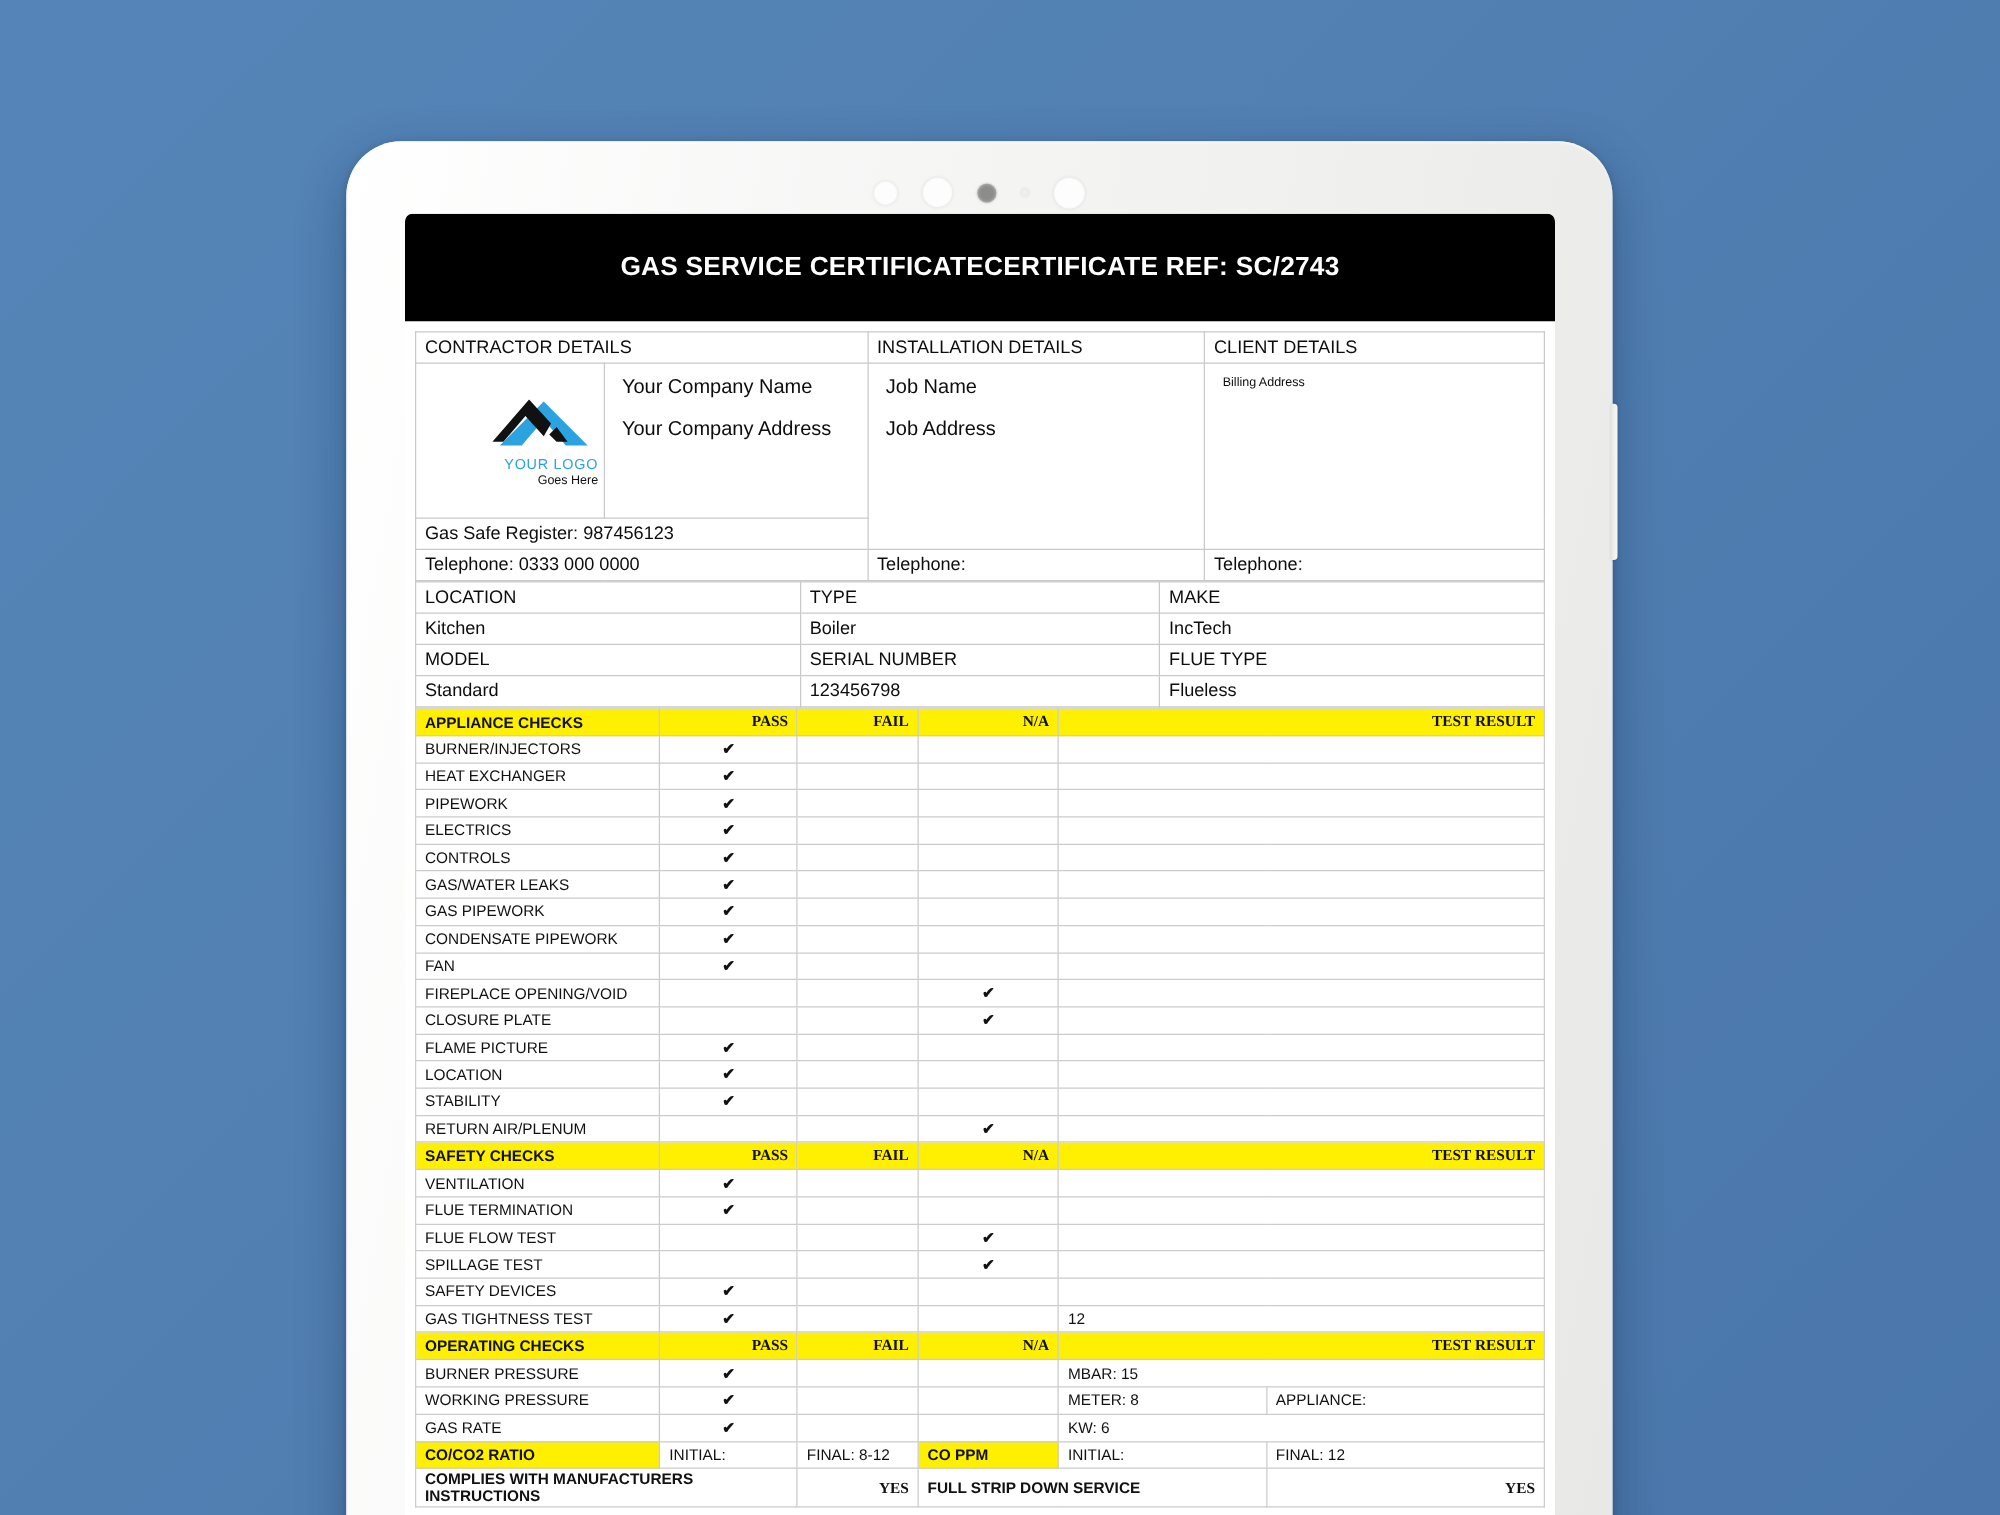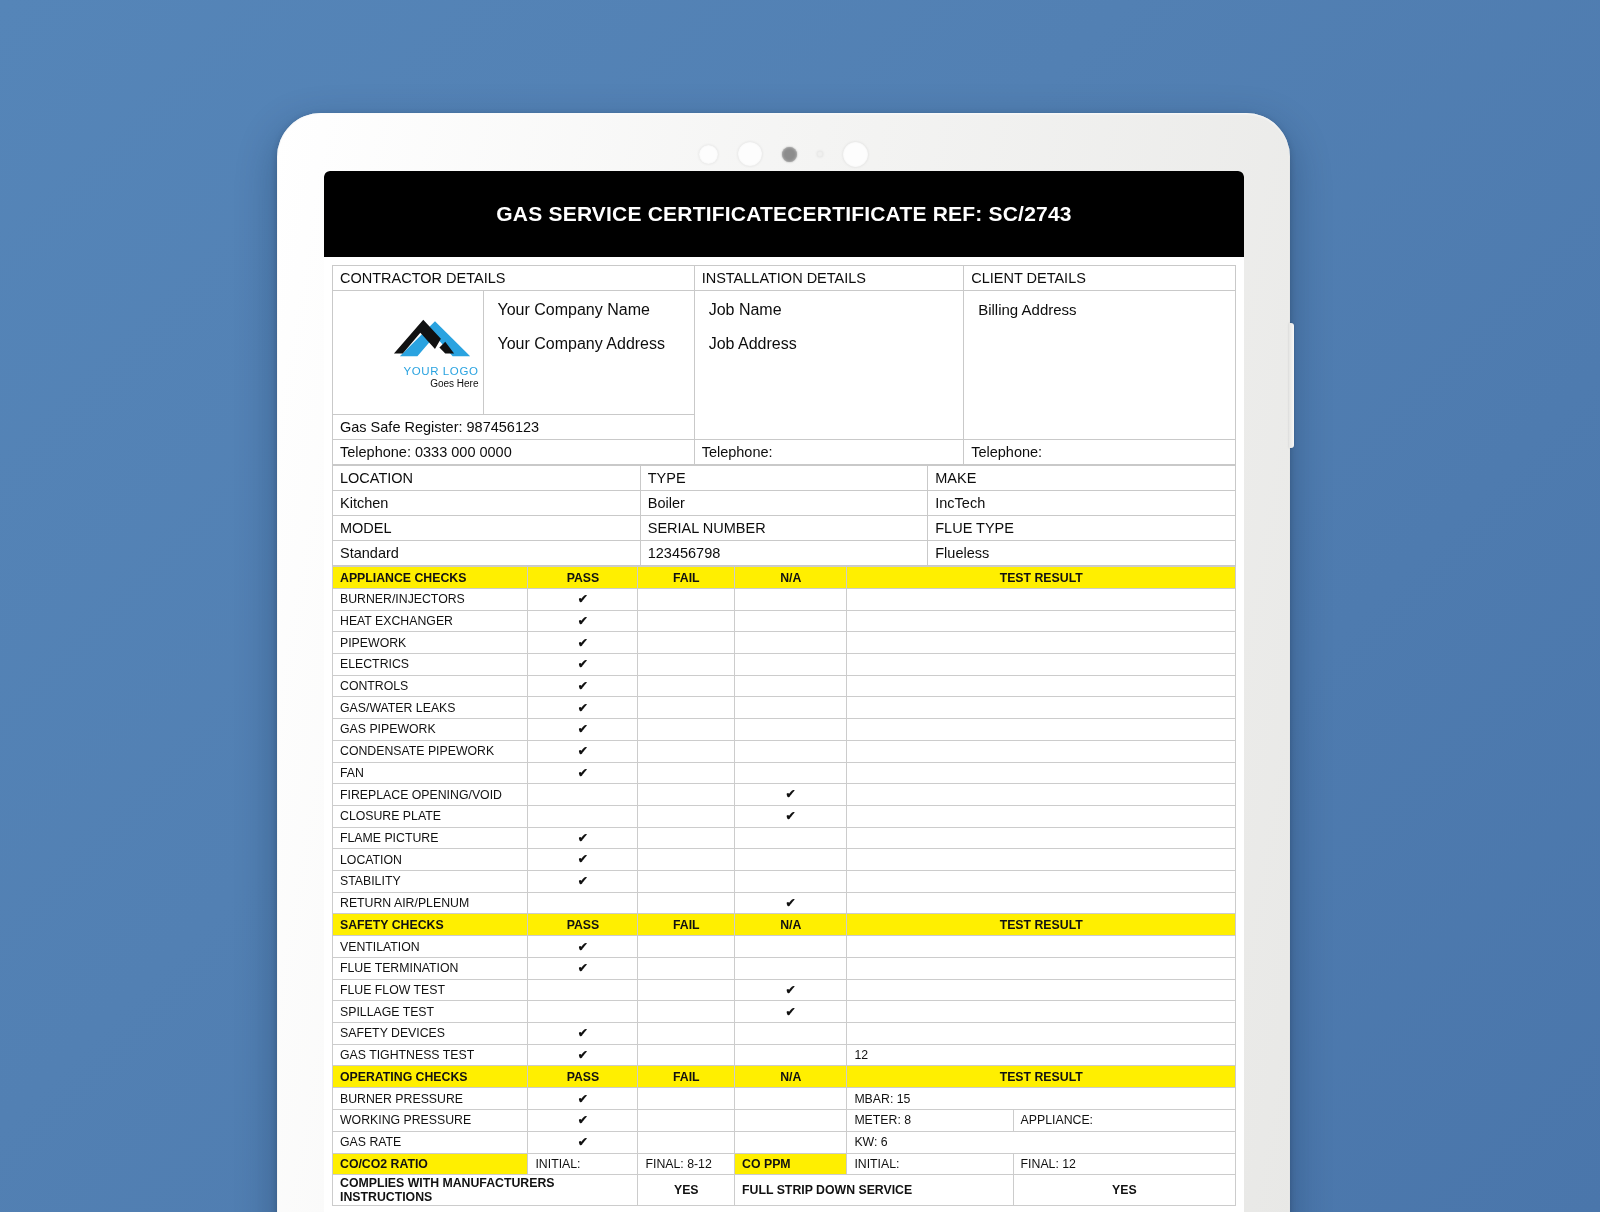--- a/index.html
+++ b/index.html
@@ -114,21 +114,21 @@
     font-size: 12.3px;
     color: #111;
     vertical-align: middle;
   }
   tr.bar td {
     background: #ffef00;
     font-weight: bold;
     font-size: 12.3px;
     height: 22px;
   }
-  tr.bar td.ctr, td.ctr { text-align: center; }
+  tr.bar td.ctr, td.ctr { text-align: right; font-family: Liberation Serif, serif; }
   td.tick { text-align: center; font-size: 13.5px; font-weight: bold; line-height: 1; }
 
   
   td.yellowcell { background: #ffef00; font-weight: bold; font-size: 12.3px; }
 </style>
 </head>
 <body>
 
 <div id="tablet">
   <div id="tablet-inner-shade"></div>
@@ -178,21 +178,21 @@
           </td>
           <td style="height:124px">
             <div class="pad-line">Your Company Name</div>
             <div class="pad-line" style="padding-top:10px">Your Company Address</div>
           </td>
           <td rowspan="2">
             <div class="pad-line">Job Name</div>
             <div class="pad-line" style="padding-top:10px">Job Address</div>
           </td>
           <td rowspan="2">
-            <div class="pad-line" style="font-size:15px">Billing Address</div>
+            <div class="pad-line" style="font-size:10px">Billing Address</div>
           </td>
         </tr>
         <tr>
           <td class="tel-line" colspan="2">Gas Safe Register: 987456123</td>
         </tr>
         <tr>
           <td class="tel-line" colspan="2">Telephone: 0333 000 0000</td>
           <td class="tel-line">Telephone:</td>
           <td class="tel-line">Telephone:</td>
         </tr>

